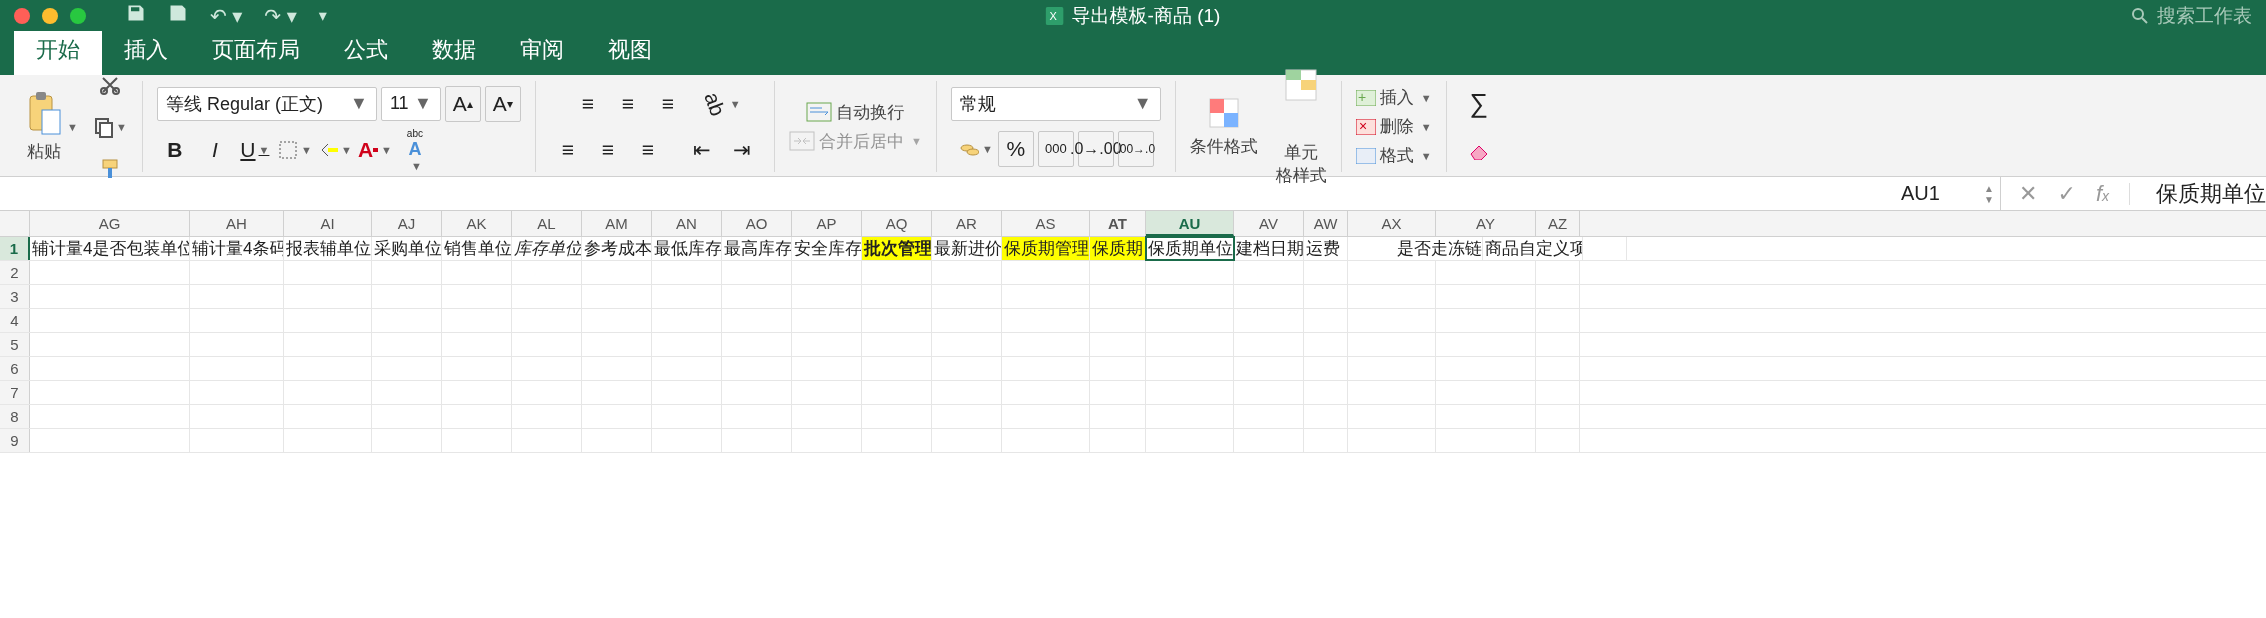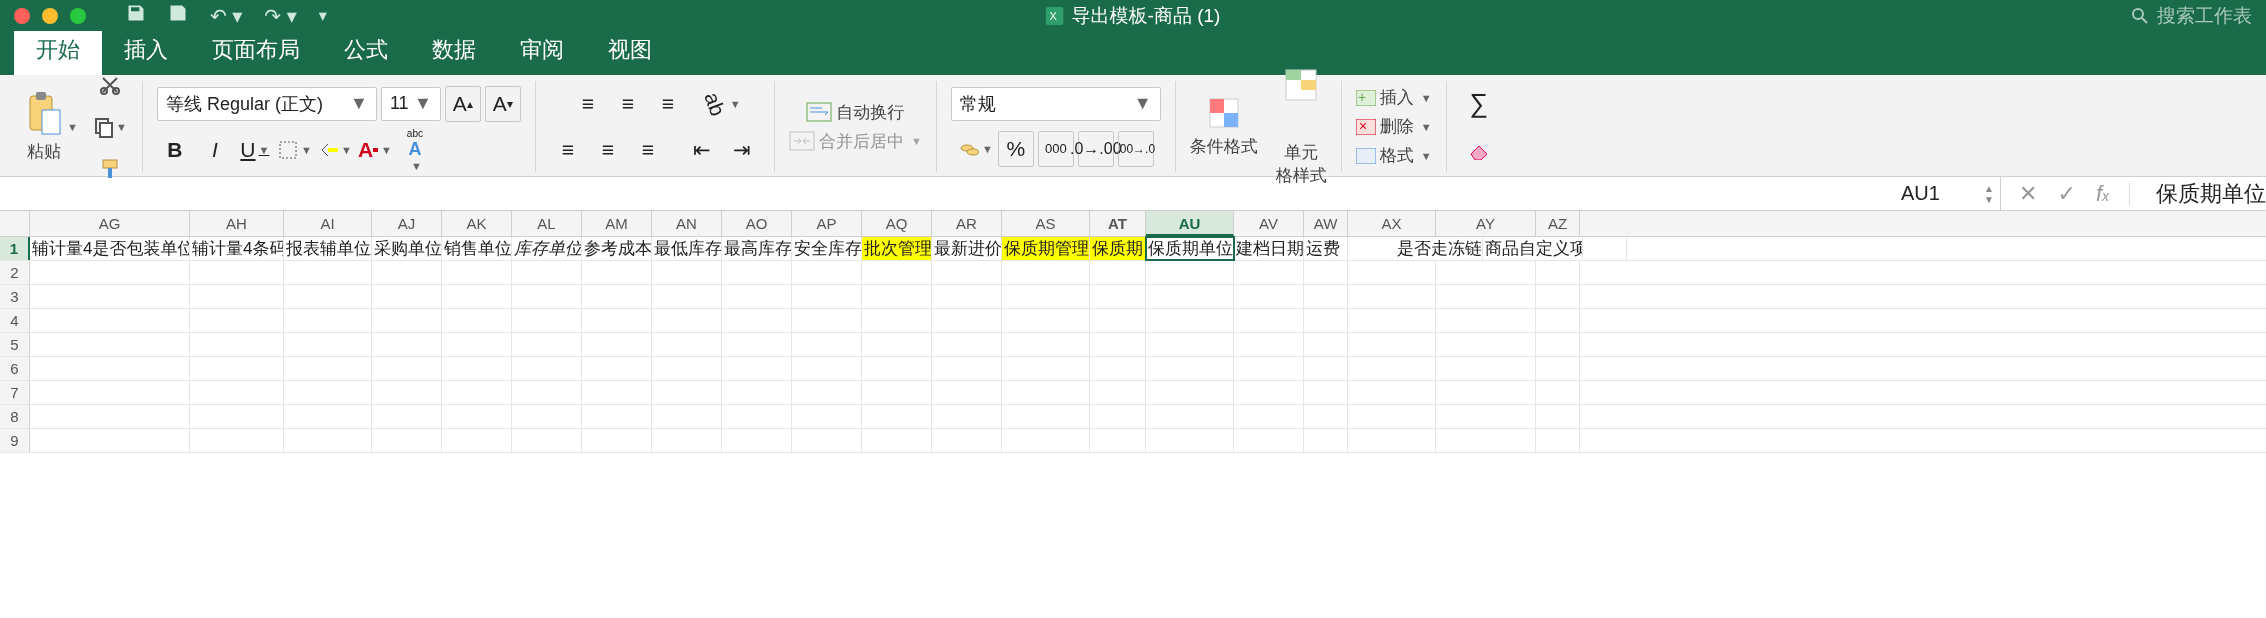--- a/index.html
+++ b/index.html
@@ -342,21 +342,21 @@
         <div class="cell" style="width: 160px;">辅计量4是否包装单位</div>
         <div class="cell" style="width: 94px;">辅计量4条码</div>
         <div class="cell" style="width: 88px;">报表辅单位</div>
         <div class="cell" style="width: 70px;">采购单位</div>
         <div class="cell" style="width: 70px;">销售单位</div>
         <div class="cell" style="width: 70px; font-style: italic;">库存单位</div>
         <div class="cell" style="width: 70px;">参考成本</div>
         <div class="cell" style="width: 70px;">最低库存</div>
         <div class="cell" style="width: 70px;">最高库存</div>
         <div class="cell" style="width: 70px;">安全库存</div>
-        <div class="cell yellow" style="width: 70px;">批次管理</div>
+        <div class="cell yellow" style="width: 70px; font-weight: bold;">批次管理</div>
         <div class="cell" style="width: 70px;">最新进价</div>
         <div class="cell yellow" style="width: 88px;">保质期管理</div>
         <div class="cell yellow" style="width: 56px;">保质期</div>
         <div class="cell selected" style="width: 88px;">保质期单位</div>
         <div class="cell" style="width: 70px;">建档日期</div>
         <div class="cell" style="width: 44px;">运费</div>
         <div class="cell" style="width: 88px; margin-left: 47px;">是否走冻链</div>
         <div class="cell" style="width: 100px;">商品自定义项</div>
         <div class="cell" style="width: 44px;"></div>
       </div>

